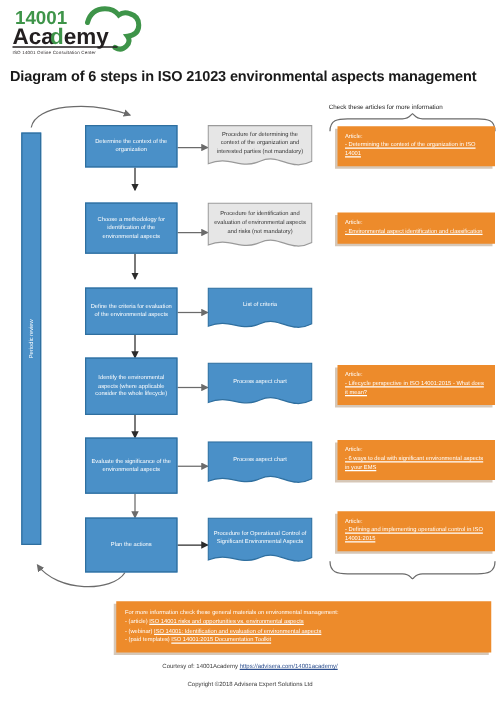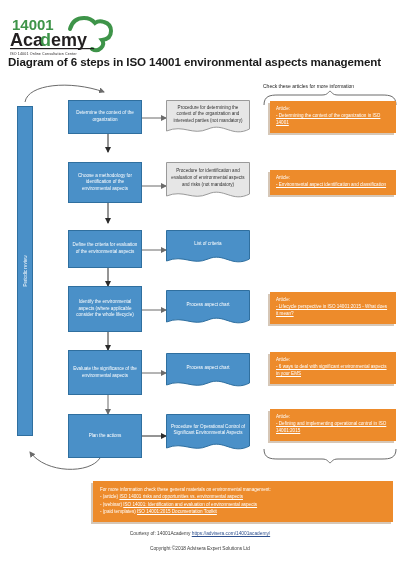--- a/index.html
+++ b/index.html
@@ -13,21 +13,21 @@
     position: relative;
     overflow: hidden;
     font-family: "Liberation Sans", sans-serif;
     color: #231f20;
   }
 
   
   #logo {
     position: absolute;
     left: 8px;
-    top: 13px;
+    top: 2px;
     width: 108px;
     height: 44px;
   }
   #logo svg { display: block; }
 
   
   #page-title {
     position: absolute;
     left: 8px;
     top: 55px;
@@ -191,21 +191,21 @@
     <path d="M62 16 q3 -11 14 -11 q7 0 11 5 q4 -3 9 -1 q7 2 7 9 q0 8 -9 9 q3 4 -1 8 q-4 4 -9 1" fill="none" stroke="#3e9449" stroke-width="4" stroke-linecap="round"></path>
     <text x="4" y="17" font-family="'Liberation Sans', sans-serif" font-size="15" font-weight="bold" fill="#3e9449">14001</text>
     <text x="2" y="33" font-family="'Liberation Sans', sans-serif" font-size="18" font-weight="bold" fill="#231f20">Aca</text>
     <text x="32" y="33" font-family="'Liberation Sans', sans-serif" font-size="18" font-weight="bold" fill="#3e9449">d</text>
     <text x="43" y="33" font-family="'Liberation Sans', sans-serif" font-size="18" font-weight="bold" fill="#231f20">emy</text>
     <rect x="2" y="35" width="84" height="1.2" fill="#231f20"></rect>
     <text x="2" y="41.5" font-family="'Liberation Sans', sans-serif" font-size="3.6" fill="#231f20" letter-spacing="0.15">ISO 14001 Online Consultation Center</text>
   </svg>
 </div>
 
-<div id="page-title">Diagram of 6 steps in ISO 14001 environmental aspects management</div>
+<div id="page-title">Diagram of 6 steps in ISO 21023 environmental aspects management</div>
 
 <div id="diagram">
 
   <svg id="wires" viewBox="0 0 400 400">
     <defs>
       <marker id="ah" markerWidth="6" markerHeight="6" refX="5" refY="3" orient="auto">
         <path d="M0,0 L6,3 L0,6 z" fill="#2b2b2b"></path>
       </marker>
       <marker id="ahg" markerWidth="6" markerHeight="6" refX="5" refY="3" orient="auto">
         <path d="M0,0 L6,3 L0,6 z" fill="#6b6b6b"></path>

